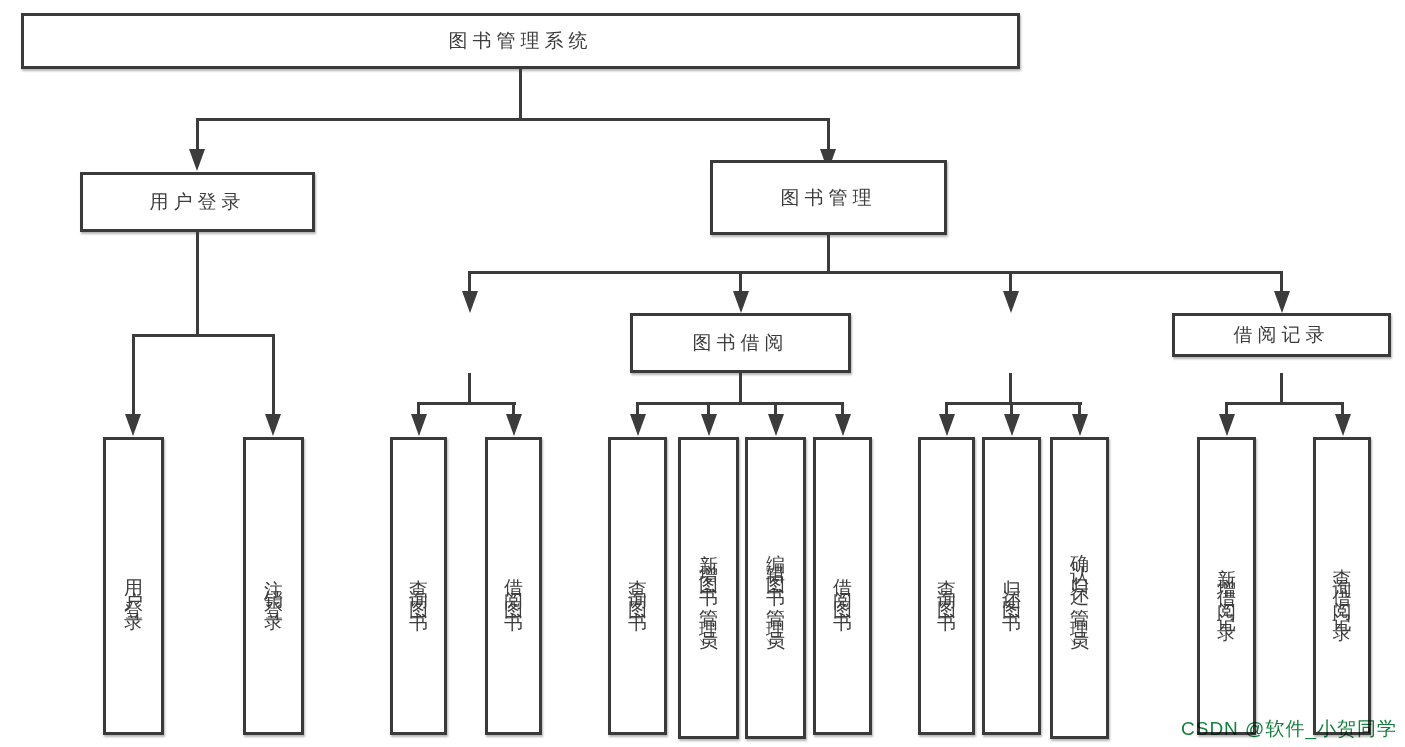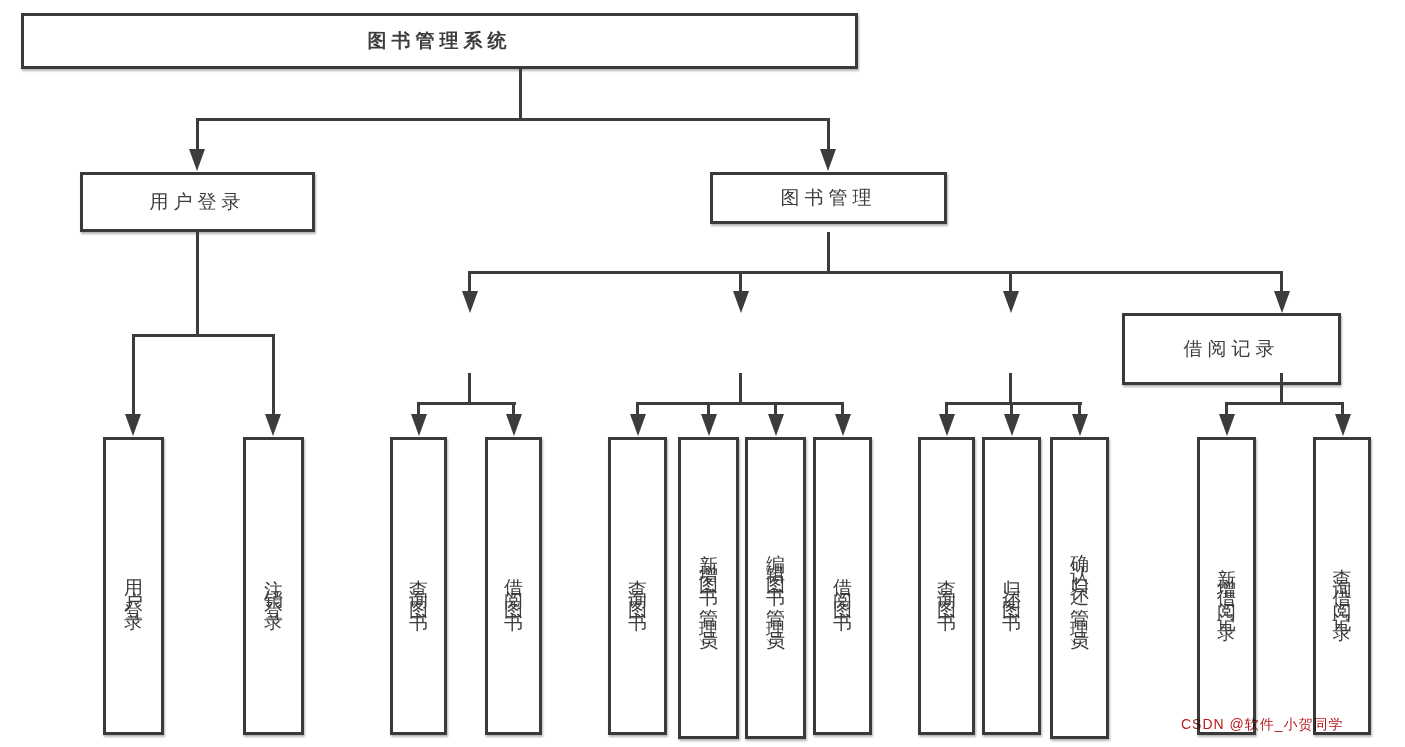--- a/index.html
+++ b/index.html
@@ -36,63 +36,64 @@
     position: absolute;
     width: 0; height: 0;
     border-left: 8px solid transparent;
     border-right: 8px solid transparent;
     border-top: 22px solid #3c3c3c;
   }
   .watermark {
     position: absolute;
     left: 1181px;
     top: 716px;
-    font-size: 14px;
-    color: #b91c1c;
+    font-size: 19px;
+    color: #15803d;
     letter-spacing: 1px;
     white-space: nowrap;
     mix-blend-mode: multiply;
   }
 </style>
 </head>
 <body>
 
 <div class="stage">
 
-  <div class="box h" style="left:21px; top:13px; width:837px; height:56px;font-weight:bold;">图书管理系统</div>
+  <div class="box h" style="left:21px; top:13px; width:999px; height:56px;">图书管理系统</div>
 
   <div class="ln vl" style="left:519px; top:69px; height:51px;"></div>
   <div class="ln hl" style="left:196px; top:118px; width:634px;"></div>
   <div class="ln vl" style="left:196px; top:118px; height:34px;"></div>
   <div class="ar" style="left:189px; top:149px;"></div>
   <div class="ln vl" style="left:827px; top:118px; height:34px;"></div>
   <div class="ar" style="left:820px; top:149px;"></div>
 
   <div class="box h" style="left:80px; top:172px; width:235px; height:60px;">用户登录</div>
-  <div class="box h" style="left:710px; top:172px; width:237px; height:52px;">图书管理</div>
+  <div class="box h" style="left:710px; top:160px; width:237px; height:75px;">图书管理</div>
 
   <div class="ln vl" style="left:196px; top:232px; height:104px;"></div>
   <div class="ln hl" style="left:132px; top:334px; width:143px;"></div>
   <div class="ln vl" style="left:132px; top:334px; height:81px;"></div>
   <div class="ar" style="left:125px; top:414px;"></div>
   <div class="ln vl" style="left:272px; top:334px; height:81px;"></div>
   <div class="ar" style="left:265px; top:414px;"></div>
 
   <div class="ln vl" style="left:827px; top:232px; height:41px;"></div>
   <div class="ln hl" style="left:468px; top:271px; width:815px;"></div>
   <div class="ln vl" style="left:468px; top:271px; height:21px;"></div>
   <div class="ar" style="left:462px; top:291px;"></div>
   <div class="ln vl" style="left:739px; top:271px; height:21px;"></div>
   <div class="ar" style="left:733px; top:291px;"></div>
   <div class="ln vl" style="left:1009px; top:271px; height:21px;"></div>
   <div class="ar" style="left:1003px; top:291px;"></div>
   <div class="ln vl" style="left:1280px; top:271px; height:21px;"></div>
   <div class="ar" style="left:1274px; top:291px;"></div>
 
-  <div class="box h" style="left:1122px; top:313px; width:219px; height:72px;">借阅记录</div>
+  <div class="box h" style="left:630px; top:313px; width:221px; height:60px;">图书借阅</div>
+  <div class="box h" style="left:1172px; top:313px; width:219px; height:44px;">借阅记录</div>
 
   <div class="ln vl" style="left:468px; top:373px; height:31px;"></div>
   <div class="ln hl" style="left:417px; top:402px; width:99px;"></div>
   <div class="ln vl" style="left:417px; top:402px; height:14px;"></div>
   <div class="ar" style="left:411px; top:414px;"></div>
   <div class="ln vl" style="left:512px; top:402px; height:14px;"></div>
   <div class="ar" style="left:506px; top:414px;"></div>
 
   <div class="ln vl" style="left:739px; top:373px; height:31px;"></div>
   <div class="ln hl" style="left:636px; top:402px; width:208px;"></div>

